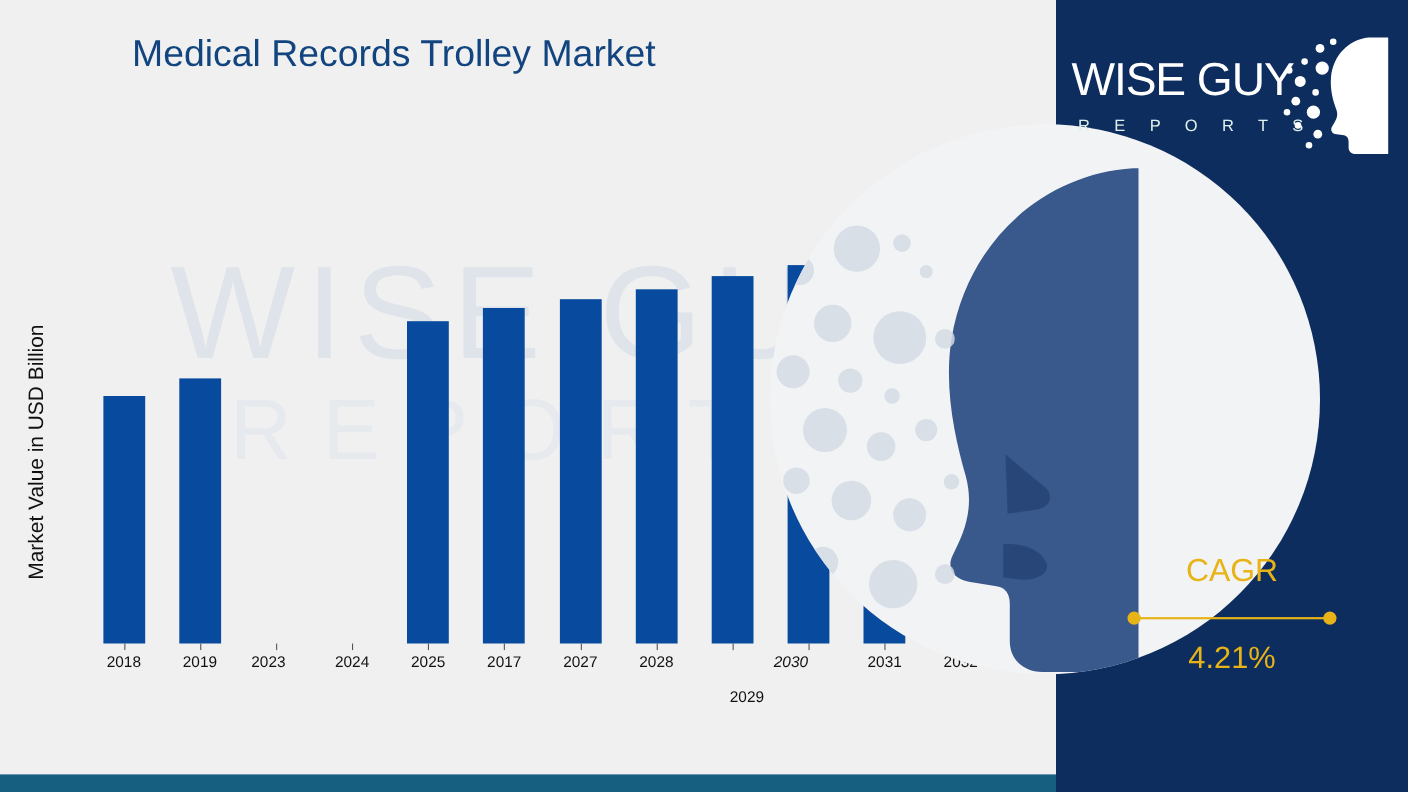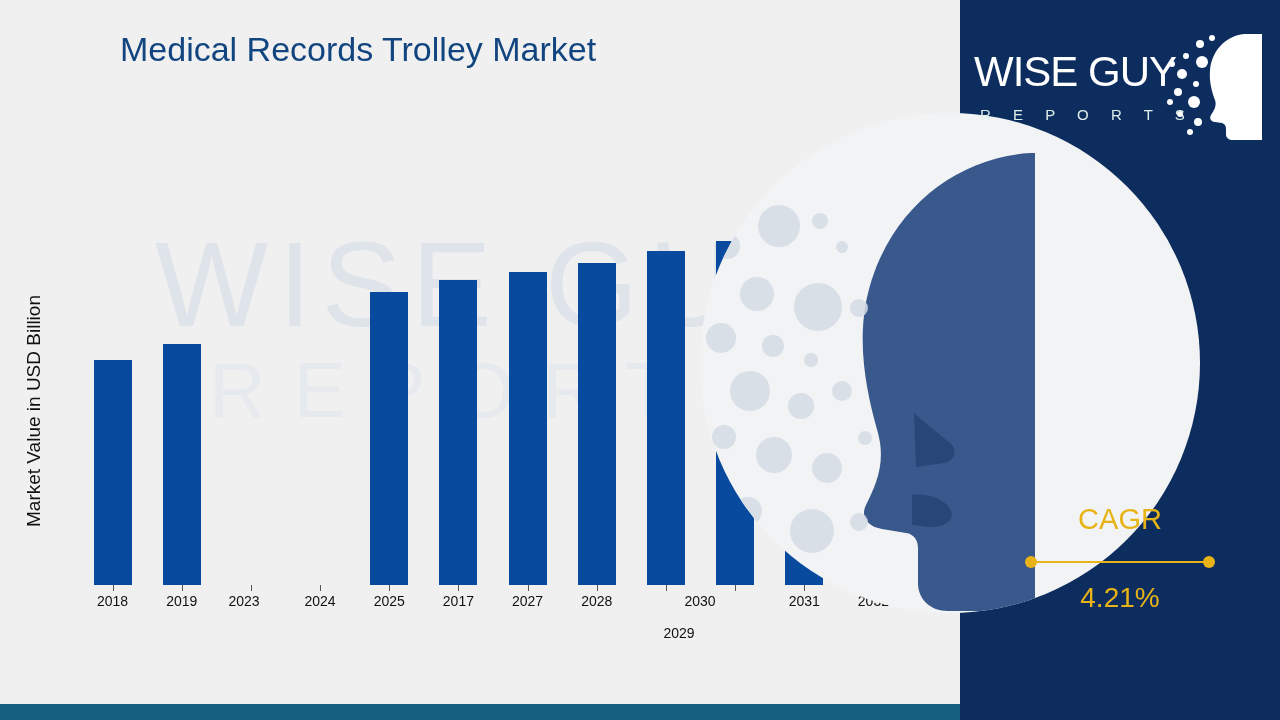--- a/index.html
+++ b/index.html
@@ -213,21 +213,21 @@
     <div class="x-tick-label" style="left: 389.25px;">2025</div>
     <div class="x-tick" style="left: 458.417px;"></div>
     <div class="x-tick-label" style="left: 458.417px;">2017</div>
     <div class="x-tick" style="left: 527.583px;"></div>
     <div class="x-tick-label" style="left: 527.583px;">2027</div>
     <div class="x-tick" style="left: 596.75px;"></div>
     <div class="x-tick-label" style="left: 596.75px;">2028</div>
     <div class="x-tick" style="left: 665.917px;"></div>
     <div class="x-tick-label" style="left: 679px; margin-top: 32px;">2029</div>
     <div class="x-tick" style="left: 735.083px;"></div>
-    <div class="x-tick-label" style="left: 700px;">2030</div>
+    <div class="x-tick-label" style="left: 719px; font-style: italic;">2030</div>
     <div class="x-tick" style="left: 804.25px;"></div>
     <div class="x-tick-label" style="left: 804.25px;">2031</div>
     <div class="x-tick" style="left: 873.417px;"></div>
     <div class="x-tick-label" style="left: 873.417px;">2032</div>
   </div>
 
 <div id="brand-panel">
 
   <div id="circle-motif">
     <svg id="head-silhouette" viewBox="0 0 500 500">

